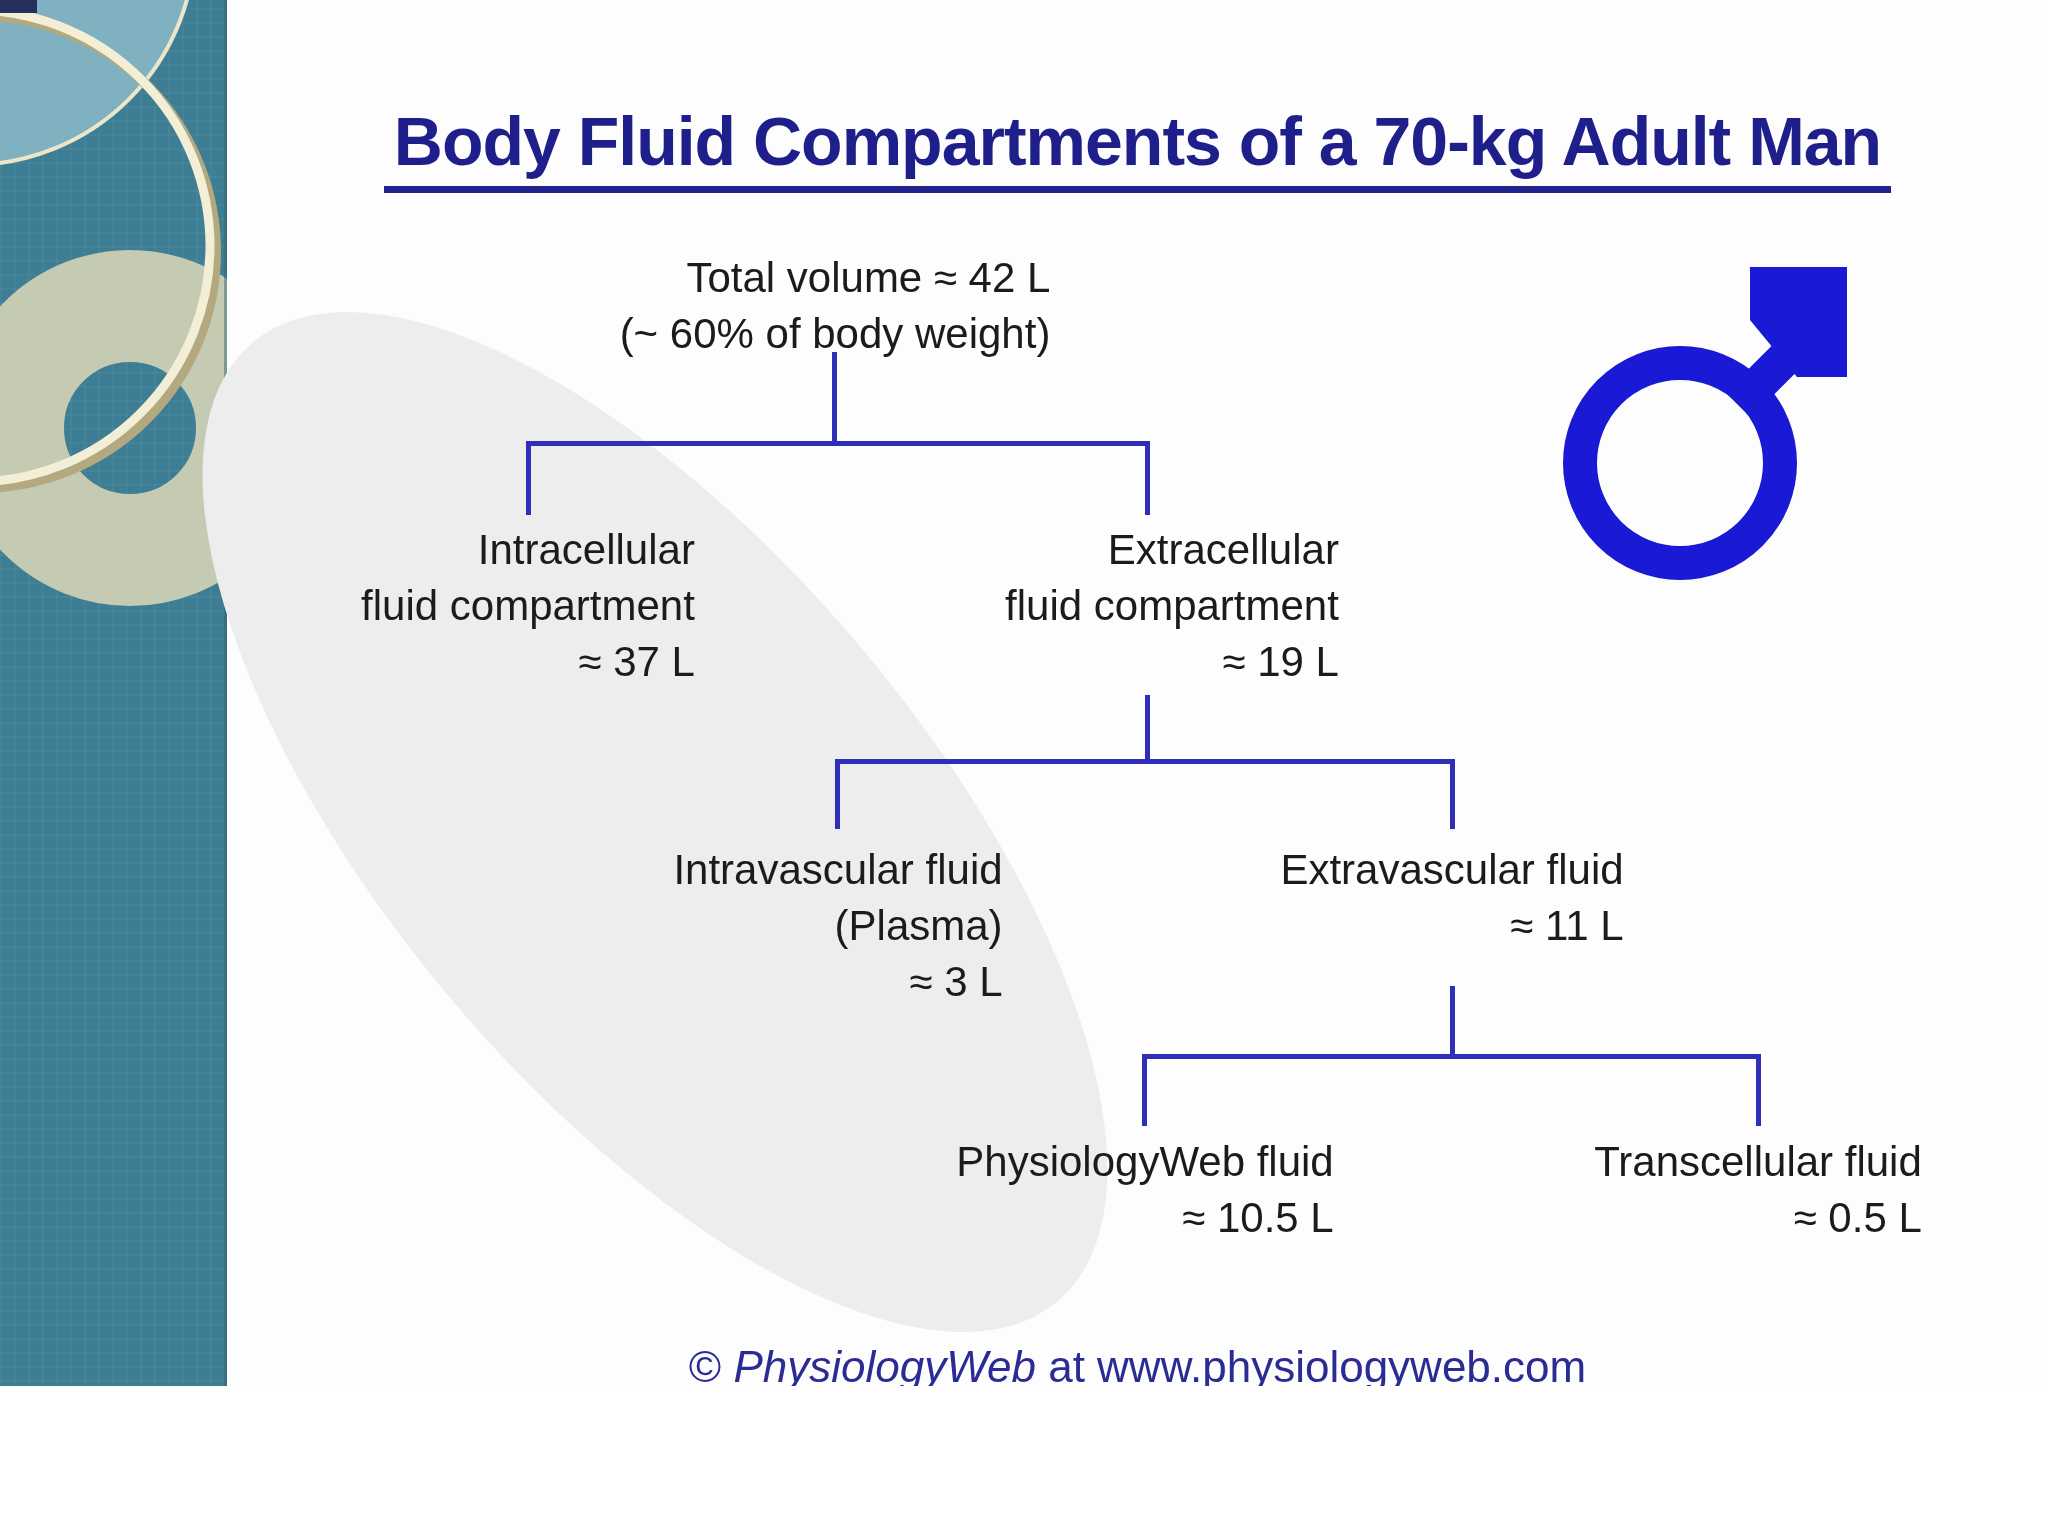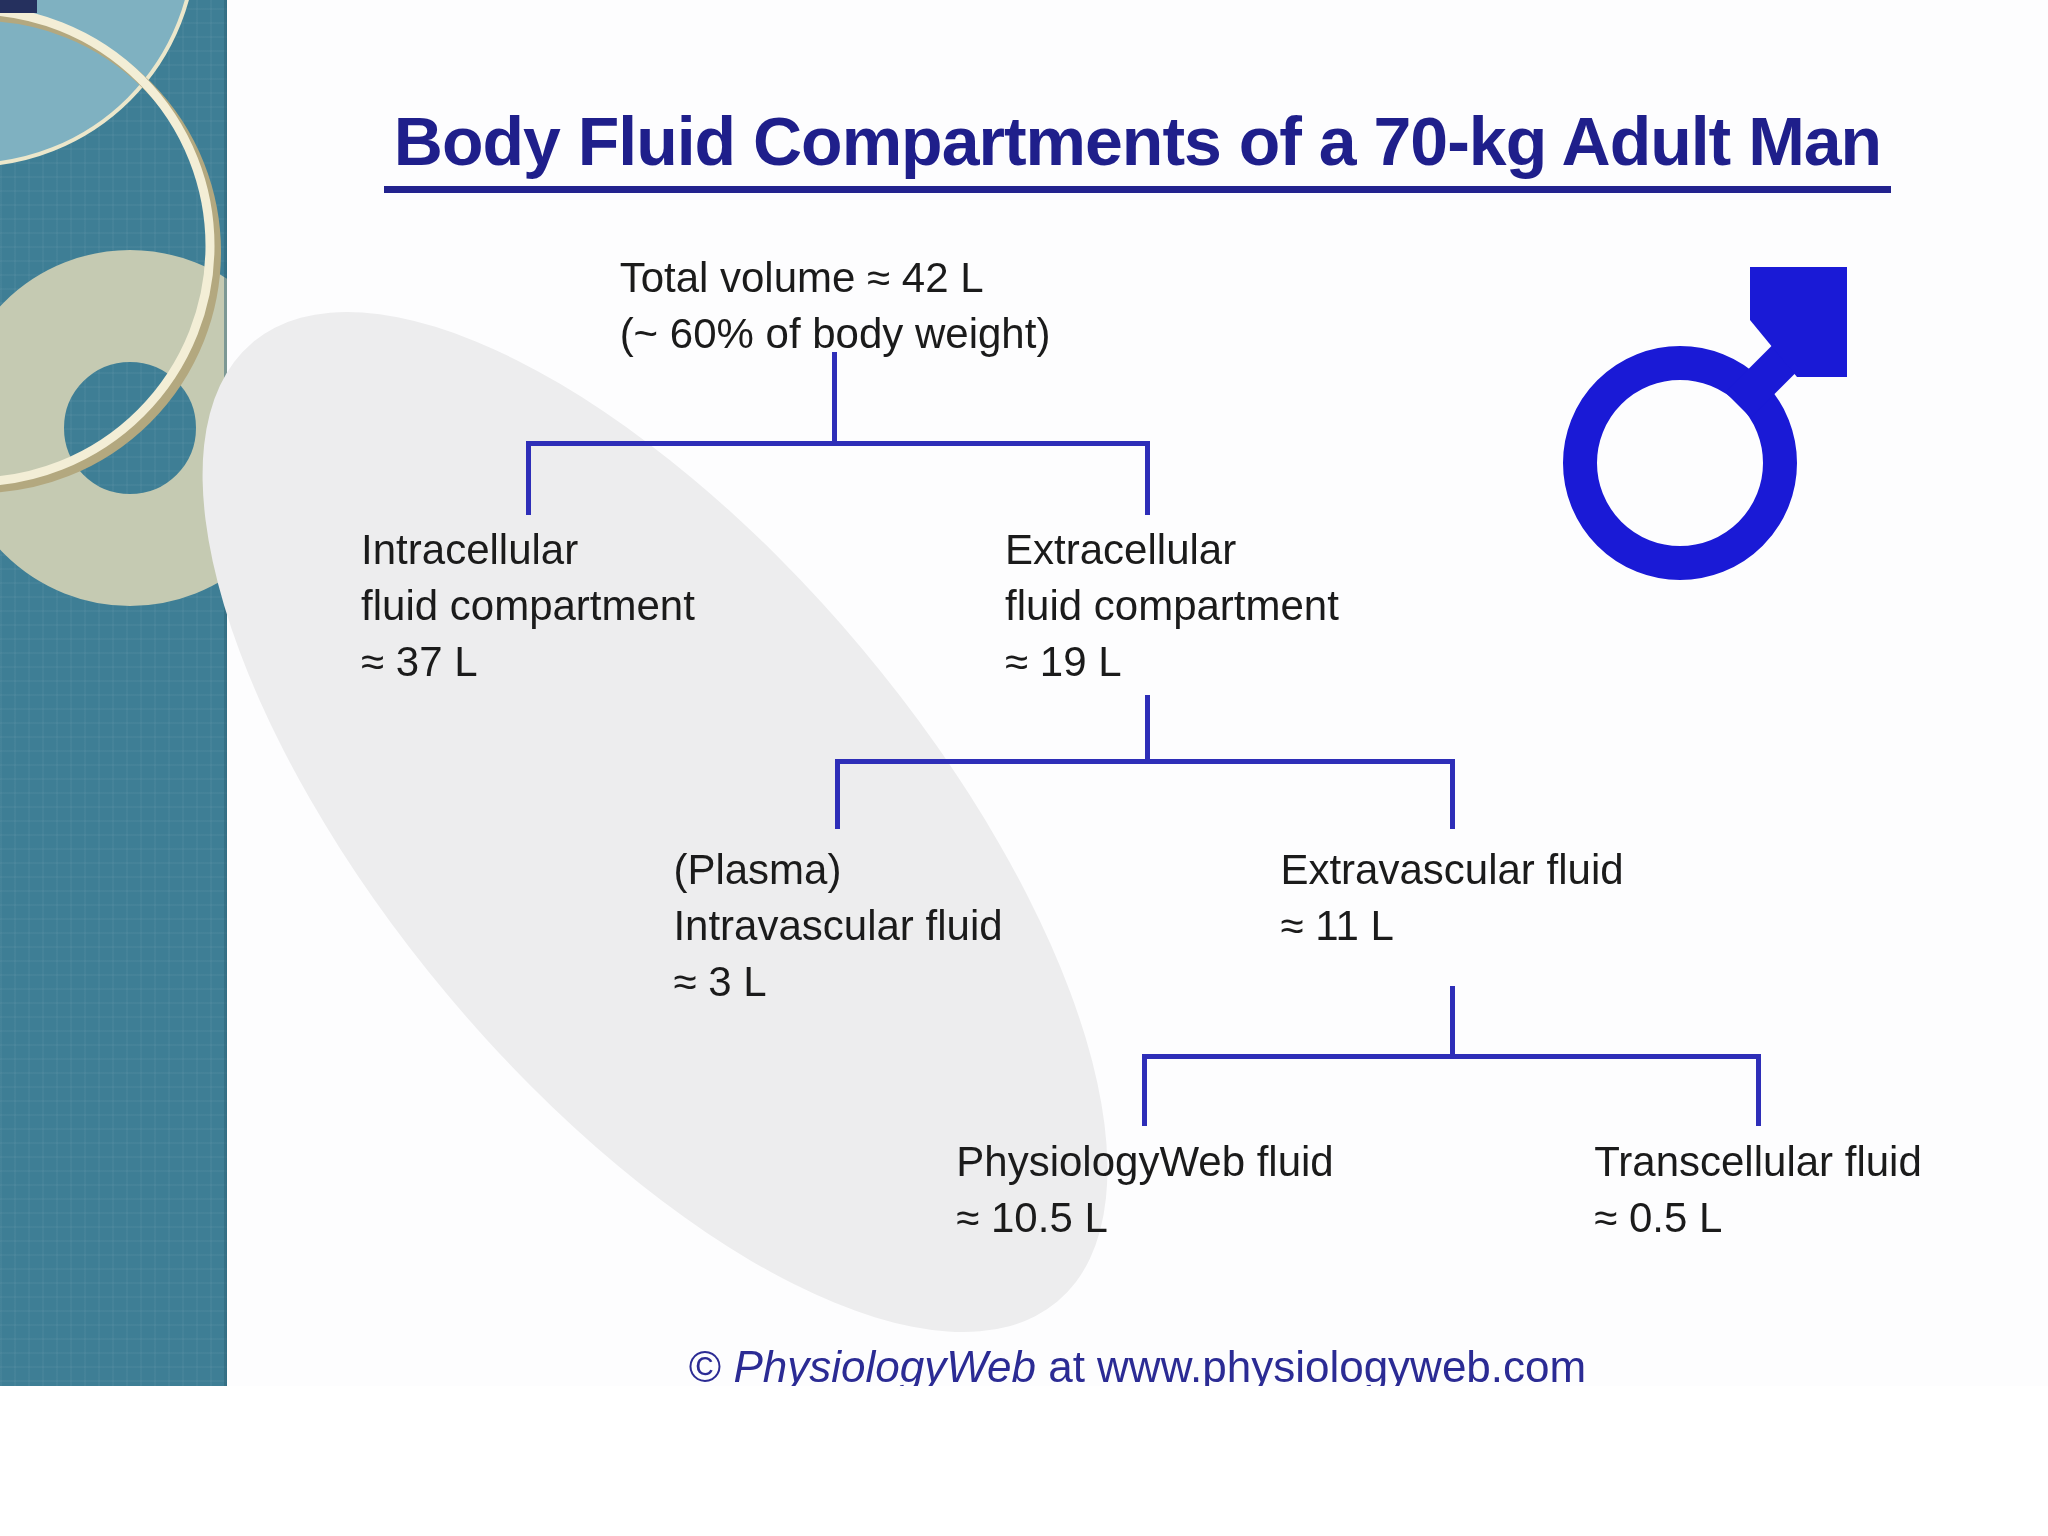--- a/index.html
+++ b/index.html
@@ -23,21 +23,21 @@
     display:inline-block;margin:0;font-size:68px;font-weight:bold;letter-spacing:-1px;
     color:#1f1f8b;border-bottom:7px solid #22228e;padding:0 10px 9px 10px;line-height:1.05;
   }
   
   #bg-ellipse{
     position:absolute;left:29px;top:552px;width:1252px;height:540px;border-radius:50%;
     background:#ededee;transform:rotate(50deg);
   }
   
   .node{
-    position:absolute;transform:translateX(-50%);text-align:left;
+    position:absolute;transform:translateX(-50%);text-align:right;
     font-size:42px;line-height:56px;color:#1b1b1b;white-space:nowrap;
   }
   .node div{min-height:56px;}
   
   .ln{position:absolute;background:#2e2eb8;}
   .ln.v{width:5px;}
   .ln.h{height:5px;}
   
   #credit{
     position:absolute;left:227px;right:0;top:1342px;text-align:center;
@@ -101,22 +101,22 @@
     <div>≈ 37 L</div>
   </div>
 
   <div class="node" style="left:1148px;top:522px;margin-left:24px;">
     <div>Extracellular</div>
     <div>fluid compartment</div>
     <div>≈ 19 L</div>
   </div>
 
   <div class="node" style="left:838px;top:842px;">
+    <div>Intravascular fluid</div>
     <div>(Plasma)</div>
-    <div>Intravascular fluid</div>
     <div>≈ 3 L</div>
   </div>
 
   <div class="node" style="left:1452px;top:842px;">
     <div>Extravascular fluid</div>
     <div>≈ 11 L</div>
   </div>
 
   <div class="node" style="left:1145px;top:1134px;">
     <div>PhysiologyWeb fluid</div>

